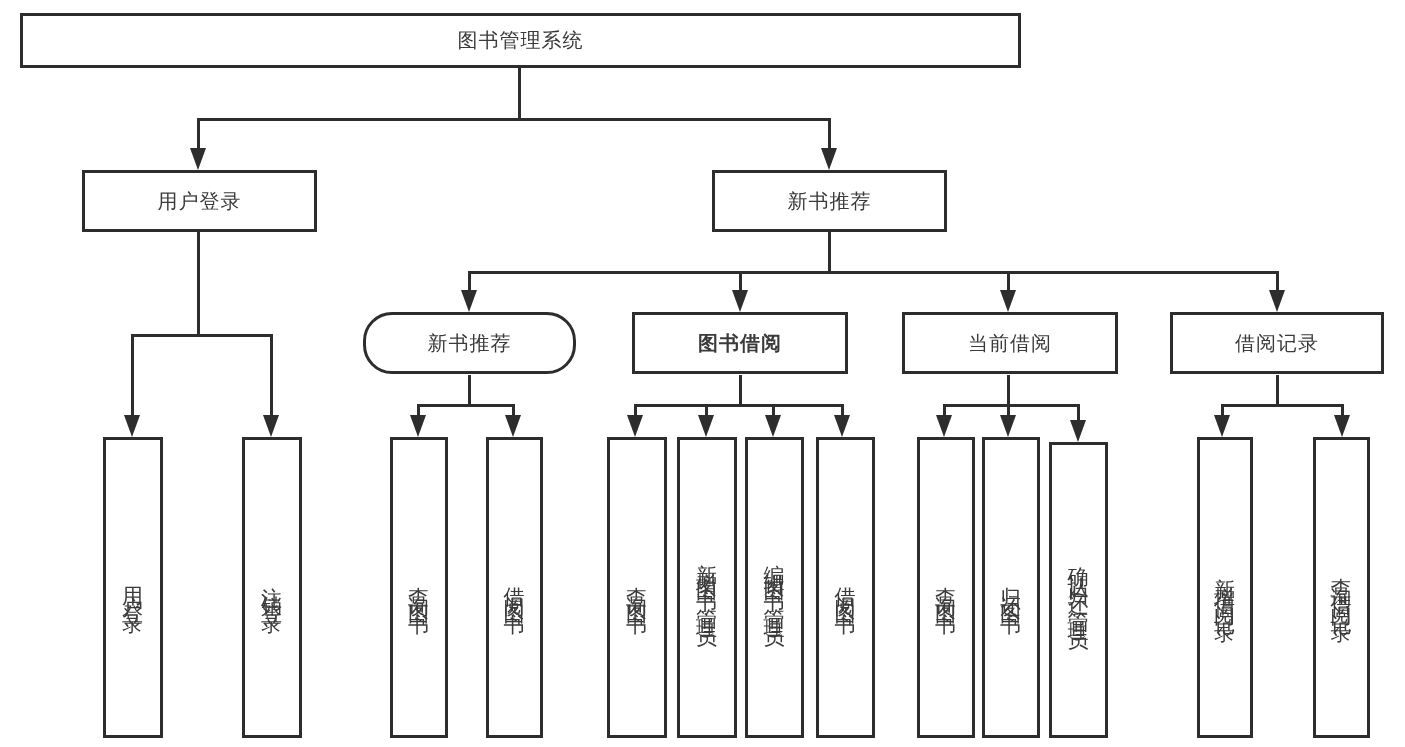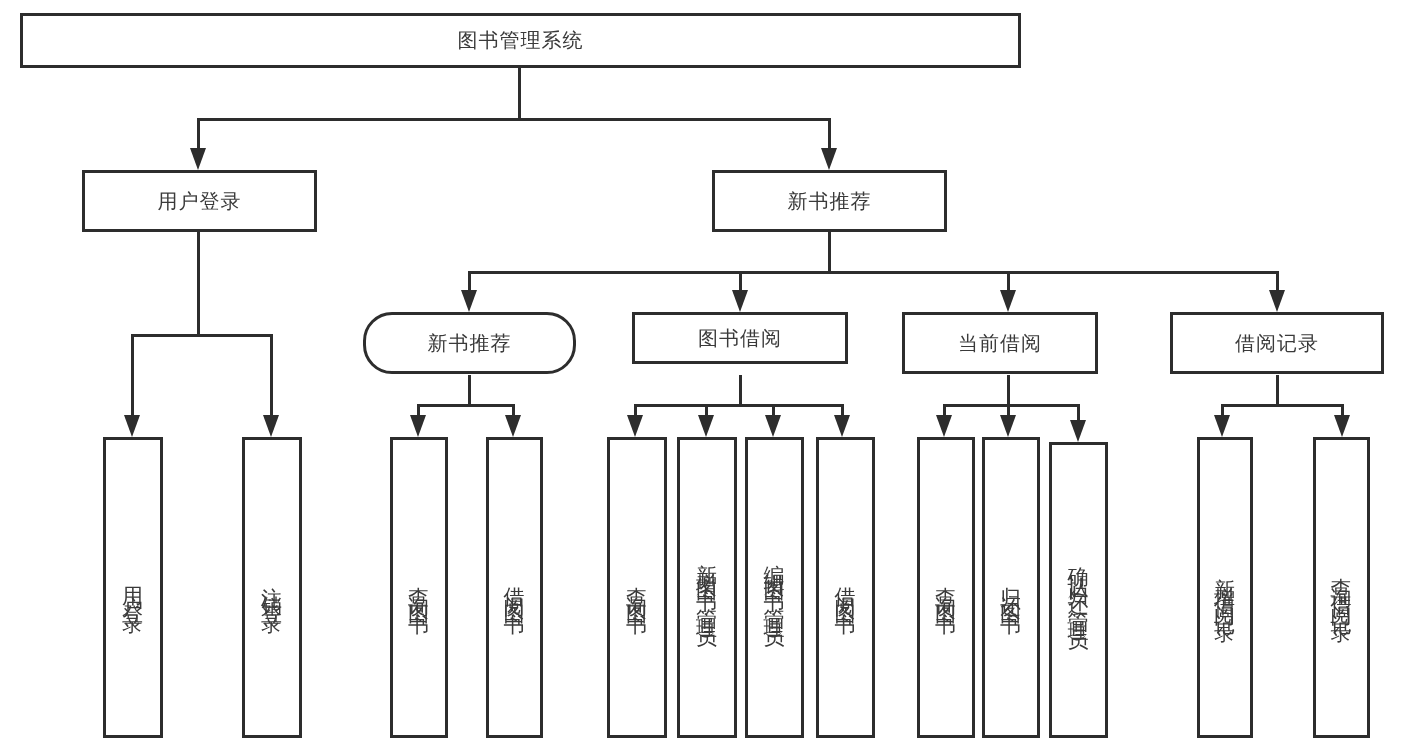--- a/index.html
+++ b/index.html
@@ -124,24 +124,24 @@
   <div class="box" style="left:82px;top:170px;width:235px;height:62px;">
     <span>用户登录</span>
   </div>
   <div class="box" style="left:712px;top:170px;width:235px;height:62px;">
     <span>新书推荐</span>
   </div>
 
   <div class="box" style="left:363px;top:312px;width:213px;height:62px;border-radius:29px;">
     <span>新书推荐</span>
   </div>
-  <div class="box" style="left:632px;top:312px;width:216px;height:52px;">
+  <div class="box" style="left:632px;top:312px;width:216px;height:62px;font-weight:bold;">
     <span>图书借阅</span>
   </div>
-  <div class="box" style="left:902px;top:312px;width:196px;height:62px;">
+  <div class="box" style="left:902px;top:312px;width:216px;height:62px;">
     <span>当前借阅</span>
   </div>
   <div class="box" style="left:1170px;top:312px;width:214px;height:62px;">
     <span>借阅记录</span>
   </div>
 
   <div class="box tall" style="left:103px;top:437px;width:60px;height:301px;">
     <span class="vtext">用户登录</span>
   </div>
   <div class="box tall" style="left:242px;top:437px;width:60px;height:301px;">

